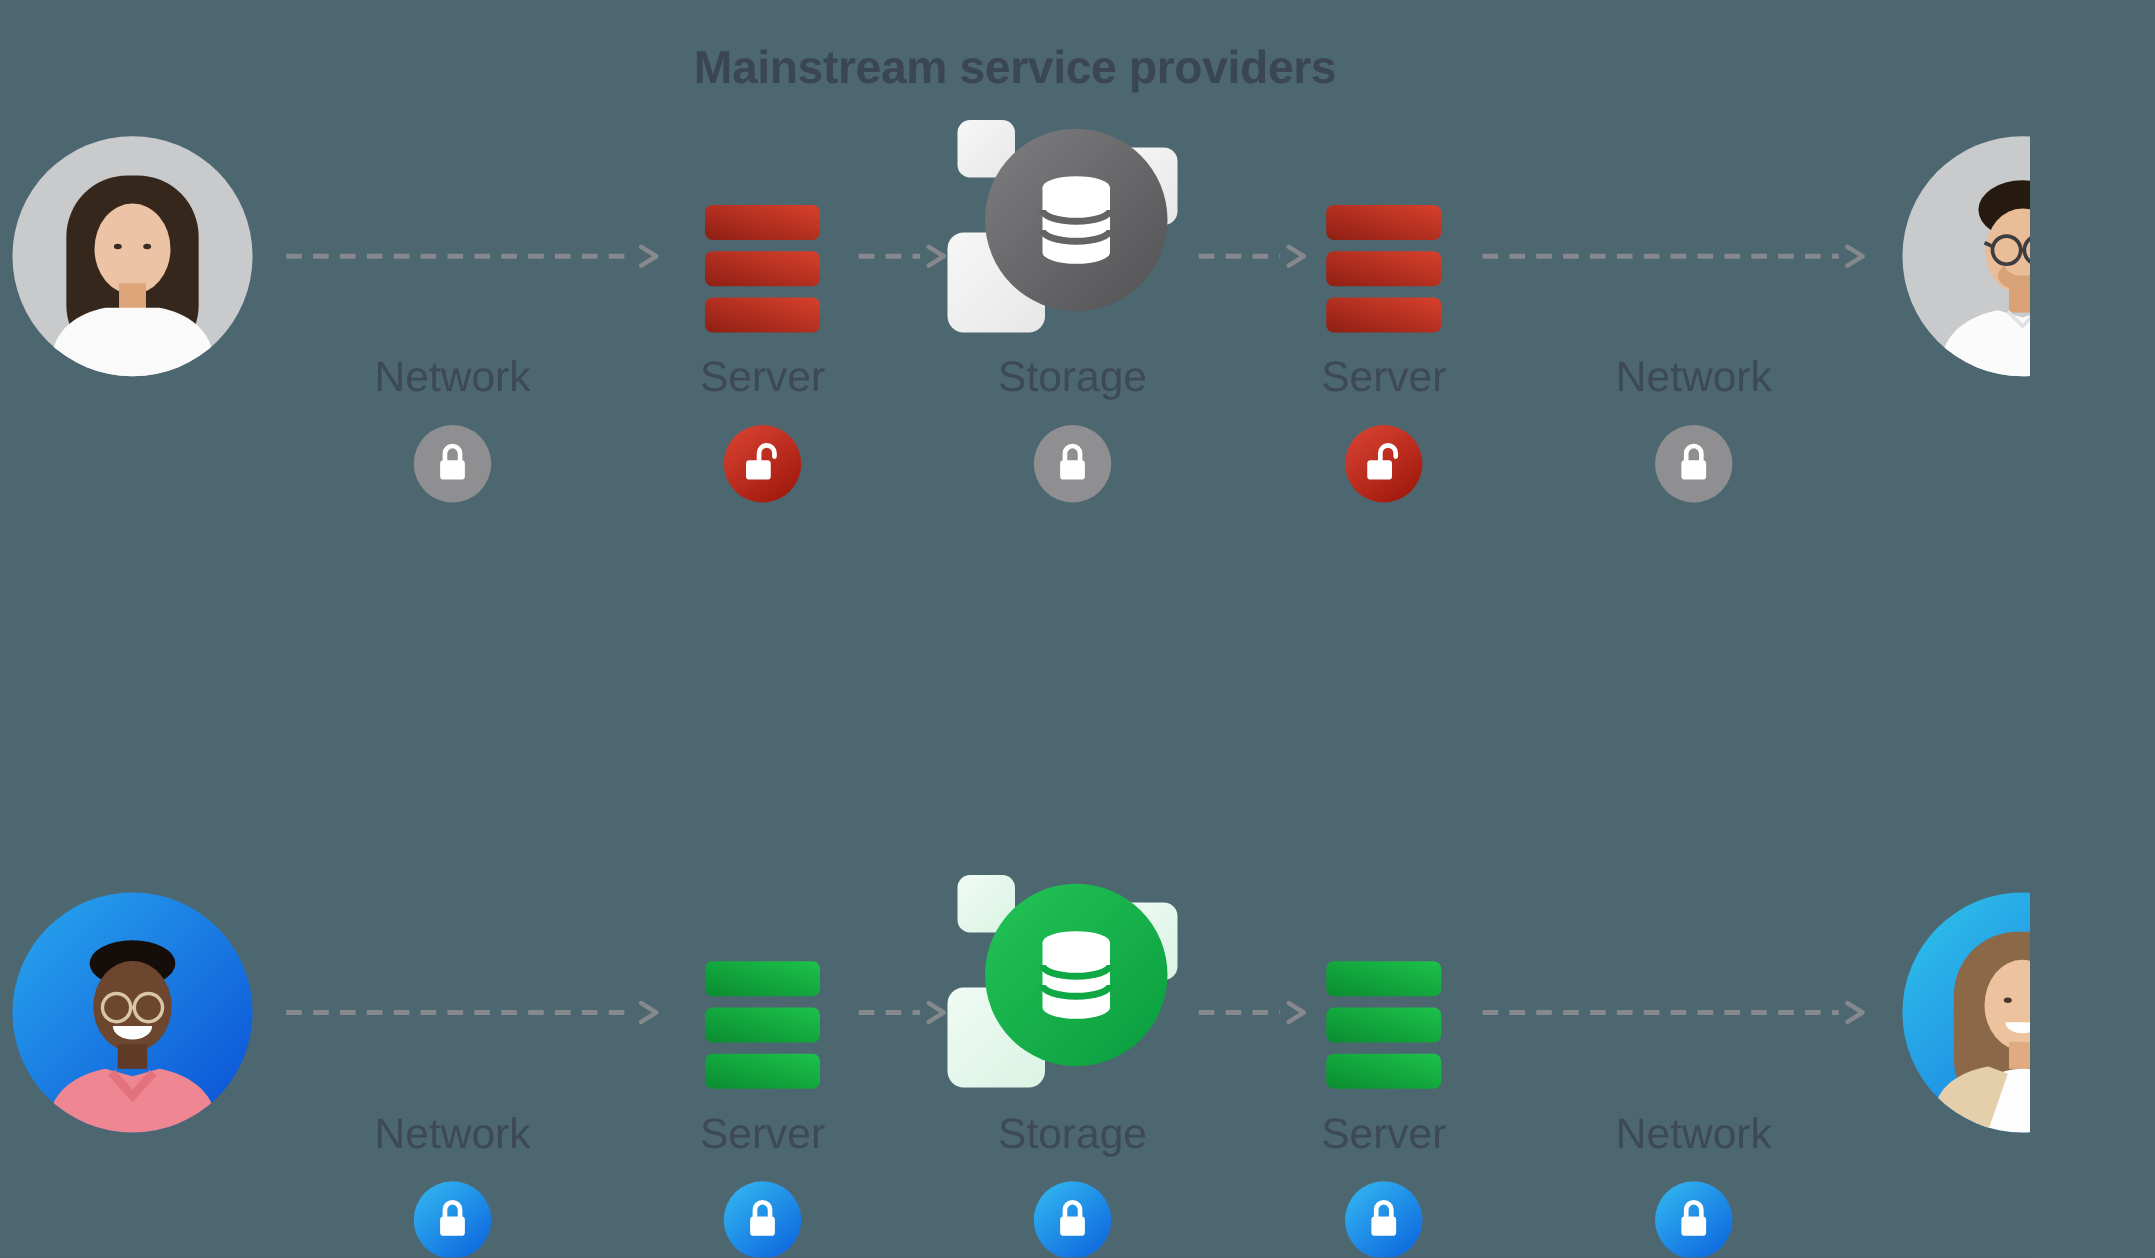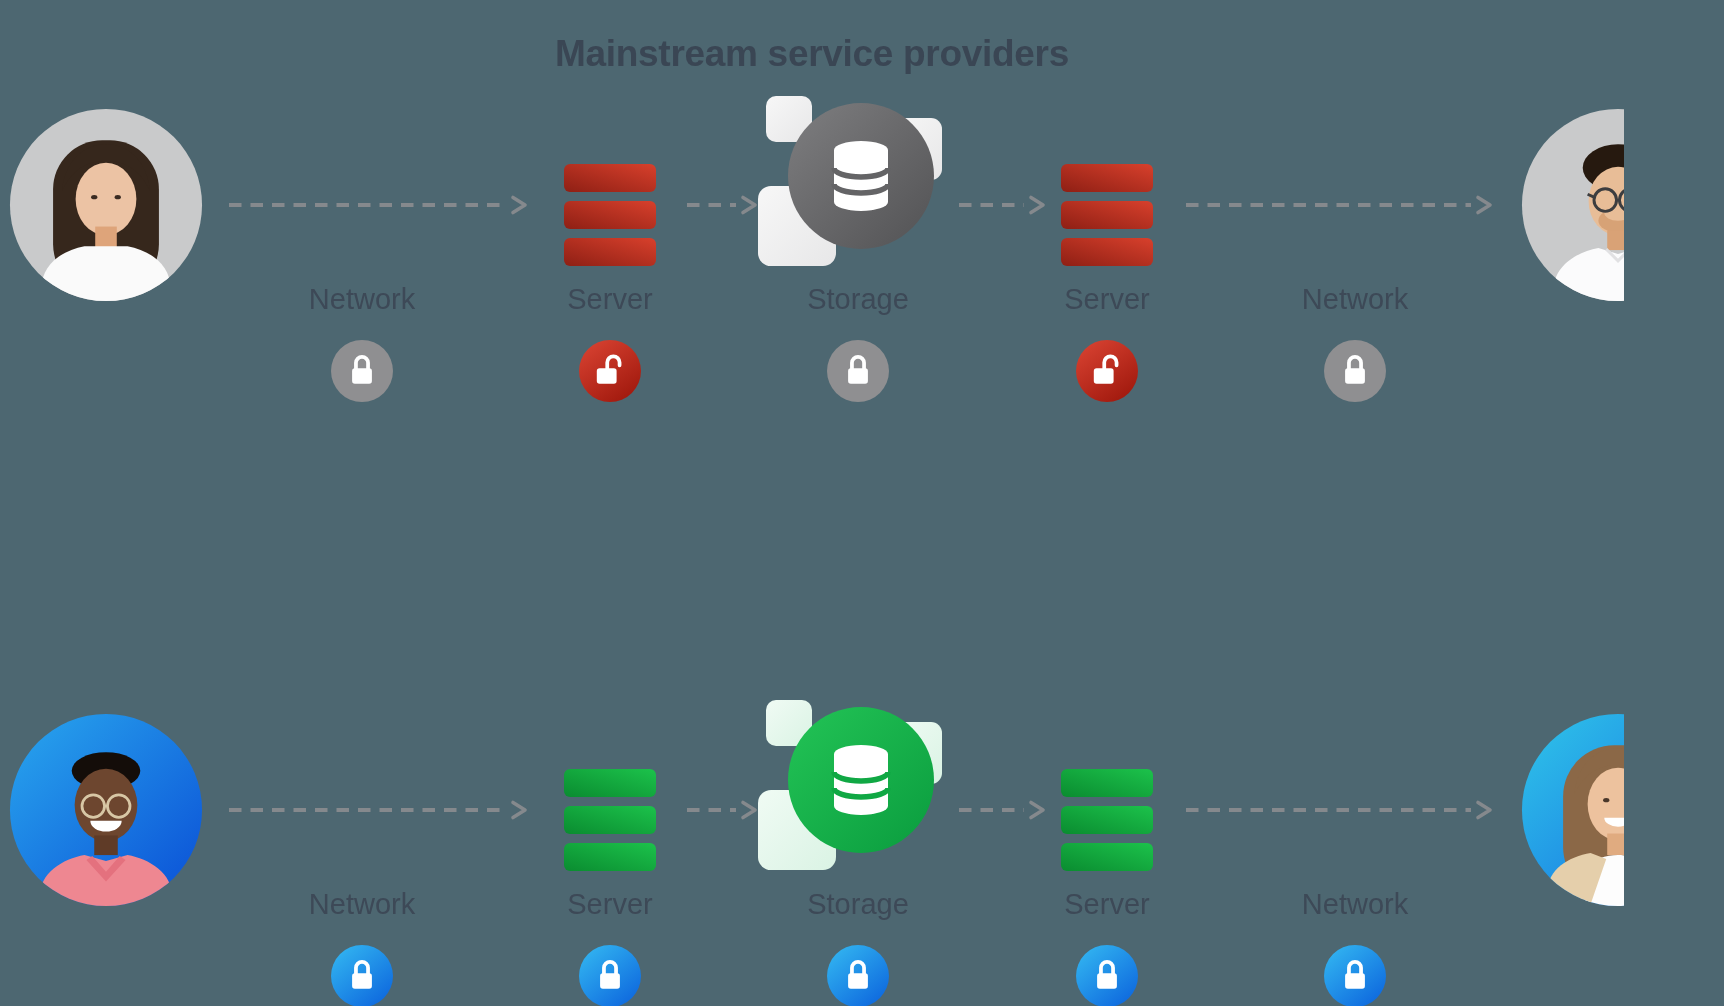--- a/index.html
+++ b/index.html
@@ -5,21 +5,21 @@
   html,body{margin:0;padding:0;background:#4d6771;}
   body{font-family:"Liberation Sans",sans-serif;}
   .stage{position:relative;width:1624px;height:1006px;overflow:hidden;background:#4d6771;}
   .abs{position:absolute;}
   .section-title{
     position:absolute;left:0;width:100%;text-align:center;
     font-size:37px;font-weight:700;color:#3a4654;letter-spacing:-0.3px;
   }
   .node-label{
     position:absolute;width:220px;text-align:center;
-    font-size:29px;font-weight:500;color:#3d4957;
+    font-size:34px;font-weight:500;color:#3d4957;
   }
   .lock-badge{
     position:absolute;width:62px;height:62px;border-radius:50%;
     display:flex;align-items:center;justify-content:center;
   }
   .lock-badge.gray{background:#8f8f91;}
   .lock-badge.red{background:linear-gradient(145deg,#dc4534,#9a1409);}
   .lock-badge.blue{background:linear-gradient(140deg,#35bbf2,#0a60dc);}
   .lock-badge svg{width:44px;height:44px;}
   .shackle-open,.body-open{display:none;}

